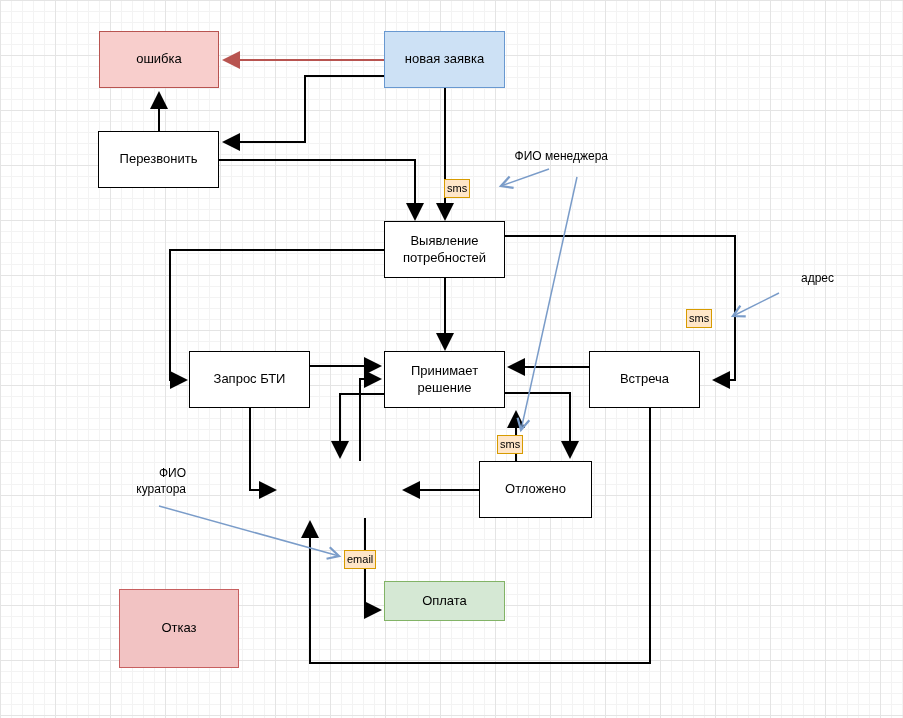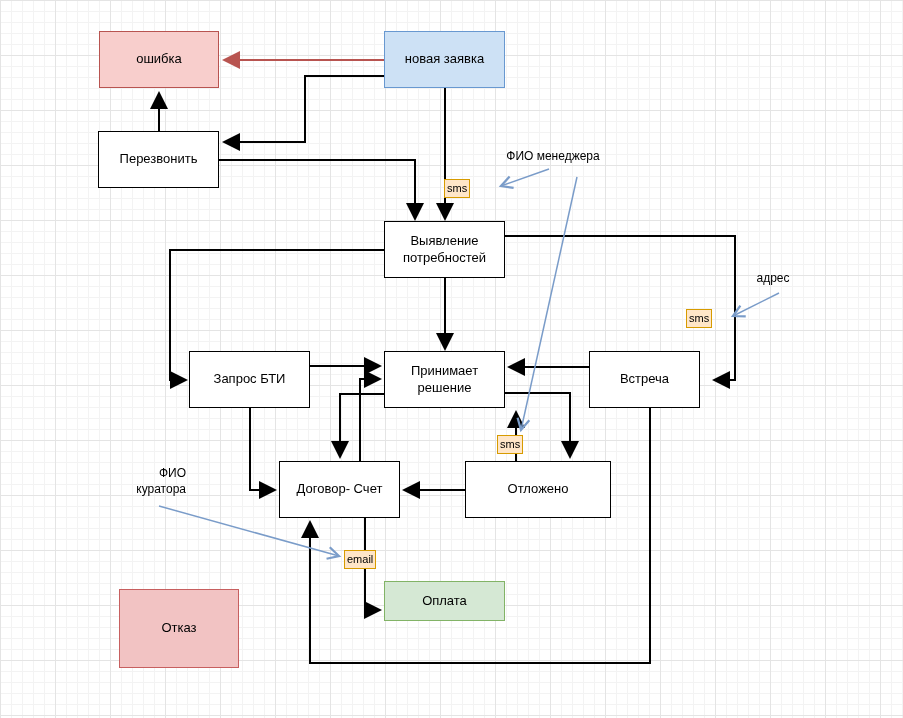--- a/index.html
+++ b/index.html
@@ -78,27 +78,26 @@
     </g>
   </svg>
 
   <div class="node pink" style="left:99px;top:31px;width:120px;height:57px">ошибка</div>
   <div class="node blue" style="left:384px;top:31px;width:121px;height:57px">новая заявка</div>
   <div class="node" style="left:98px;top:131px;width:121px;height:57px">Перезвонить</div>
   <div class="node" style="left:189px;top:351px;width:121px;height:57px">Запрос БТИ</div>
   <div class="node" style="left:384px;top:221px;width:121px;height:57px">Выявление потребностей</div>
   <div class="node" style="left:384px;top:351px;width:121px;height:57px">Принимает решение</div>
   <div class="node" style="left:589px;top:351px;width:111px;height:57px">Встреча</div>
-  <div class="node" style="left:279px;top:461px;width:121px;height:57px">Договор- Счет</div>
-  <div class="node" style="left:465px;top:461px;width:146px;height:57px">Отложено</div>
+  <div class="node" style="left:479px;top:461px;width:113px;height:57px">Отложено</div>
   <div class="node green" style="left:384px;top:581px;width:121px;height:40px">Оплата</div>
   <div class="node pink2" style="left:119px;top:589px;width:120px;height:79px">Отказ</div>
 
   <div class="chip" style="left:444px;top:179px">sms</div>
   <div class="chip" style="left:686px;top:309px">sms</div>
   <div class="chip" style="left:497px;top:435px">sms</div>
   <div class="chip" style="left:344px;top:550px">email</div>
 
-  <div class="annot" style="left:498px;top:149px;width:110px;text-align:center">ФИО менеджера</div>
-  <div class="annot" style="left:743px;top:271px;width:60px;text-align:center">адрес</div>
+  <div class="annot" style="left:498px;top:149px;width:110px;text-align:right">ФИО менеджера</div>
+  <div class="annot" style="left:774px;top:271px;width:60px;text-align:right">адрес</div>
   <div class="annot" style="left:106px;top:466px;width:80px">ФИО куратора</div>
 
 </div>
 
 </body></html>

